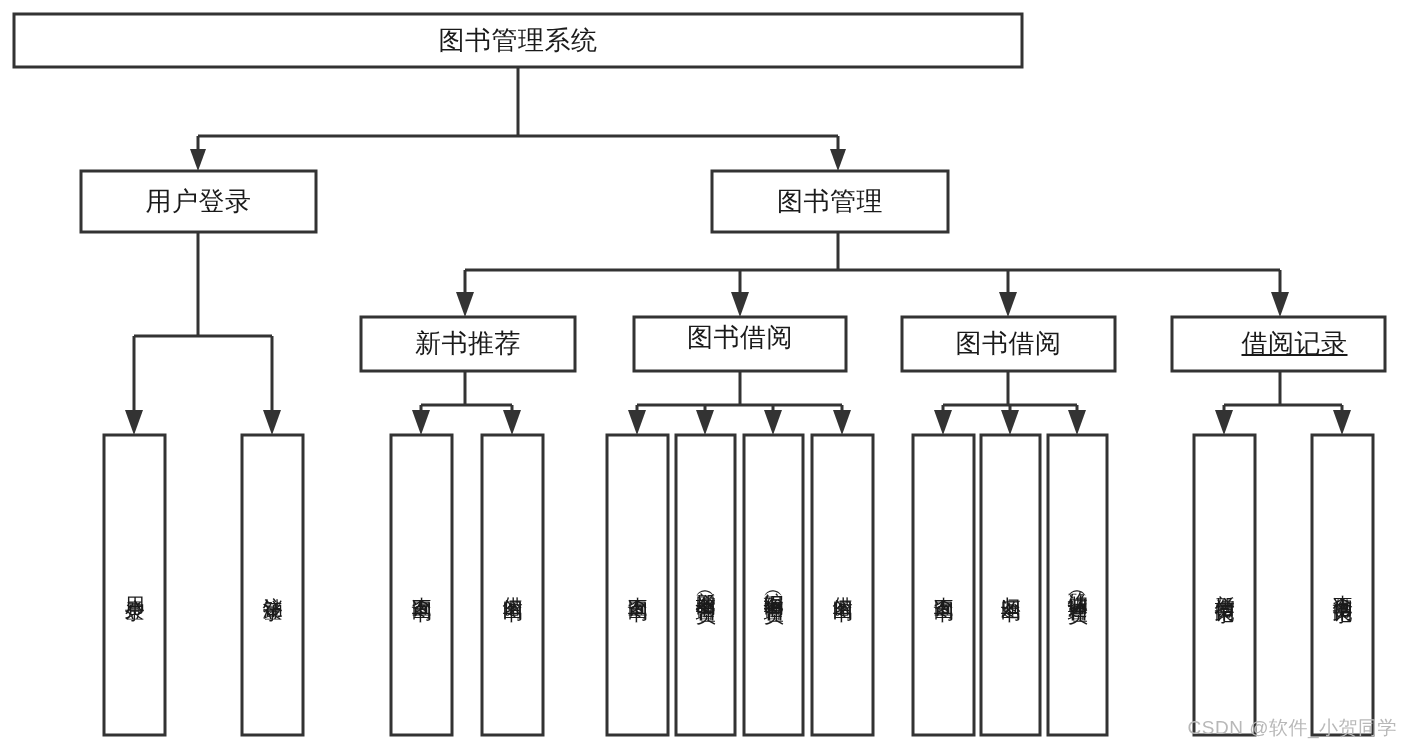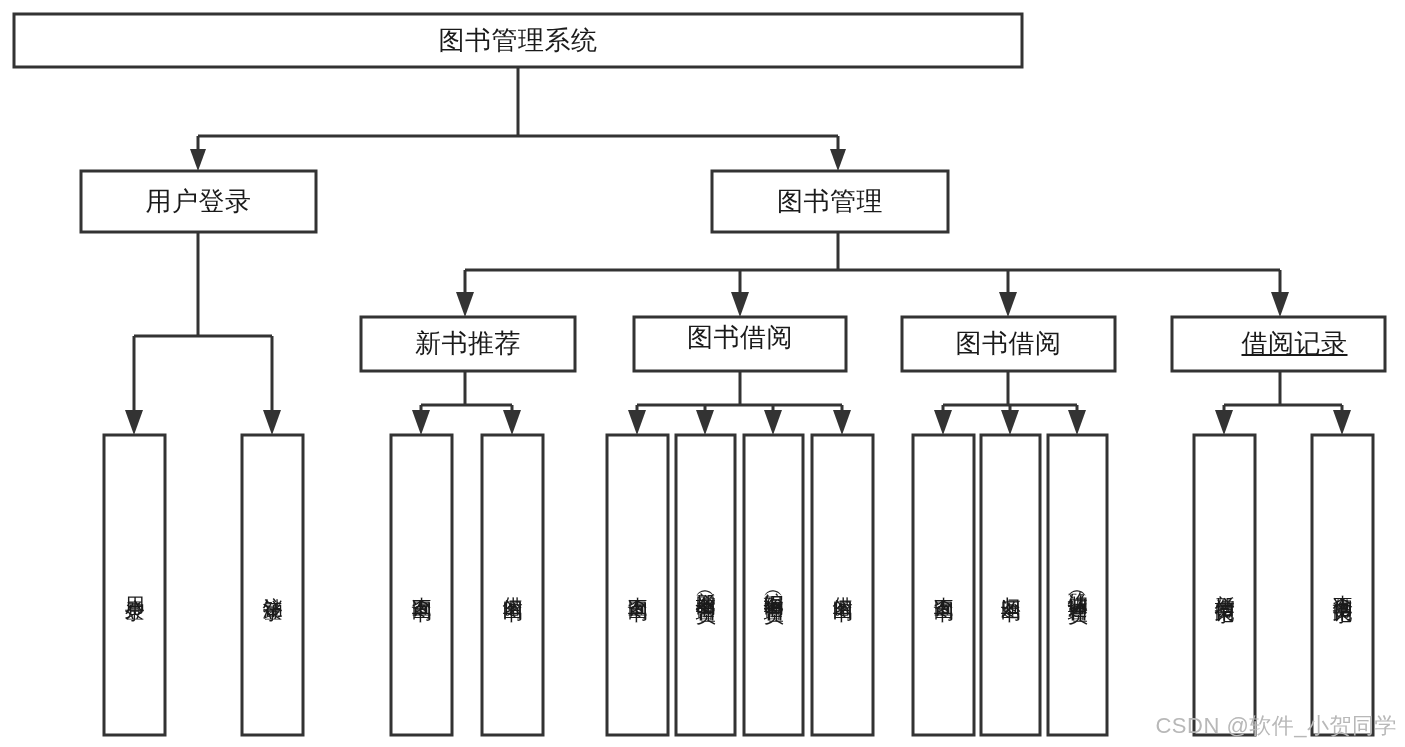--- a/index.html
+++ b/index.html
@@ -68,21 +68,21 @@
     text-orientation: upright;
     text-align: center;
     letter-spacing: 2px;
     white-space: nowrap;
   }
   #watermark {
     position: absolute;
     right: 8px;
     bottom: 6px;
     color: #b8b8b8;
-    font-size: 22px;
+    font-size: 19px;
     letter-spacing: 0.5px;
     white-space: nowrap;
     user-select: none;
   }
 </style>
 </head>
 <body>
 
 <div id="diagram-root">
 

